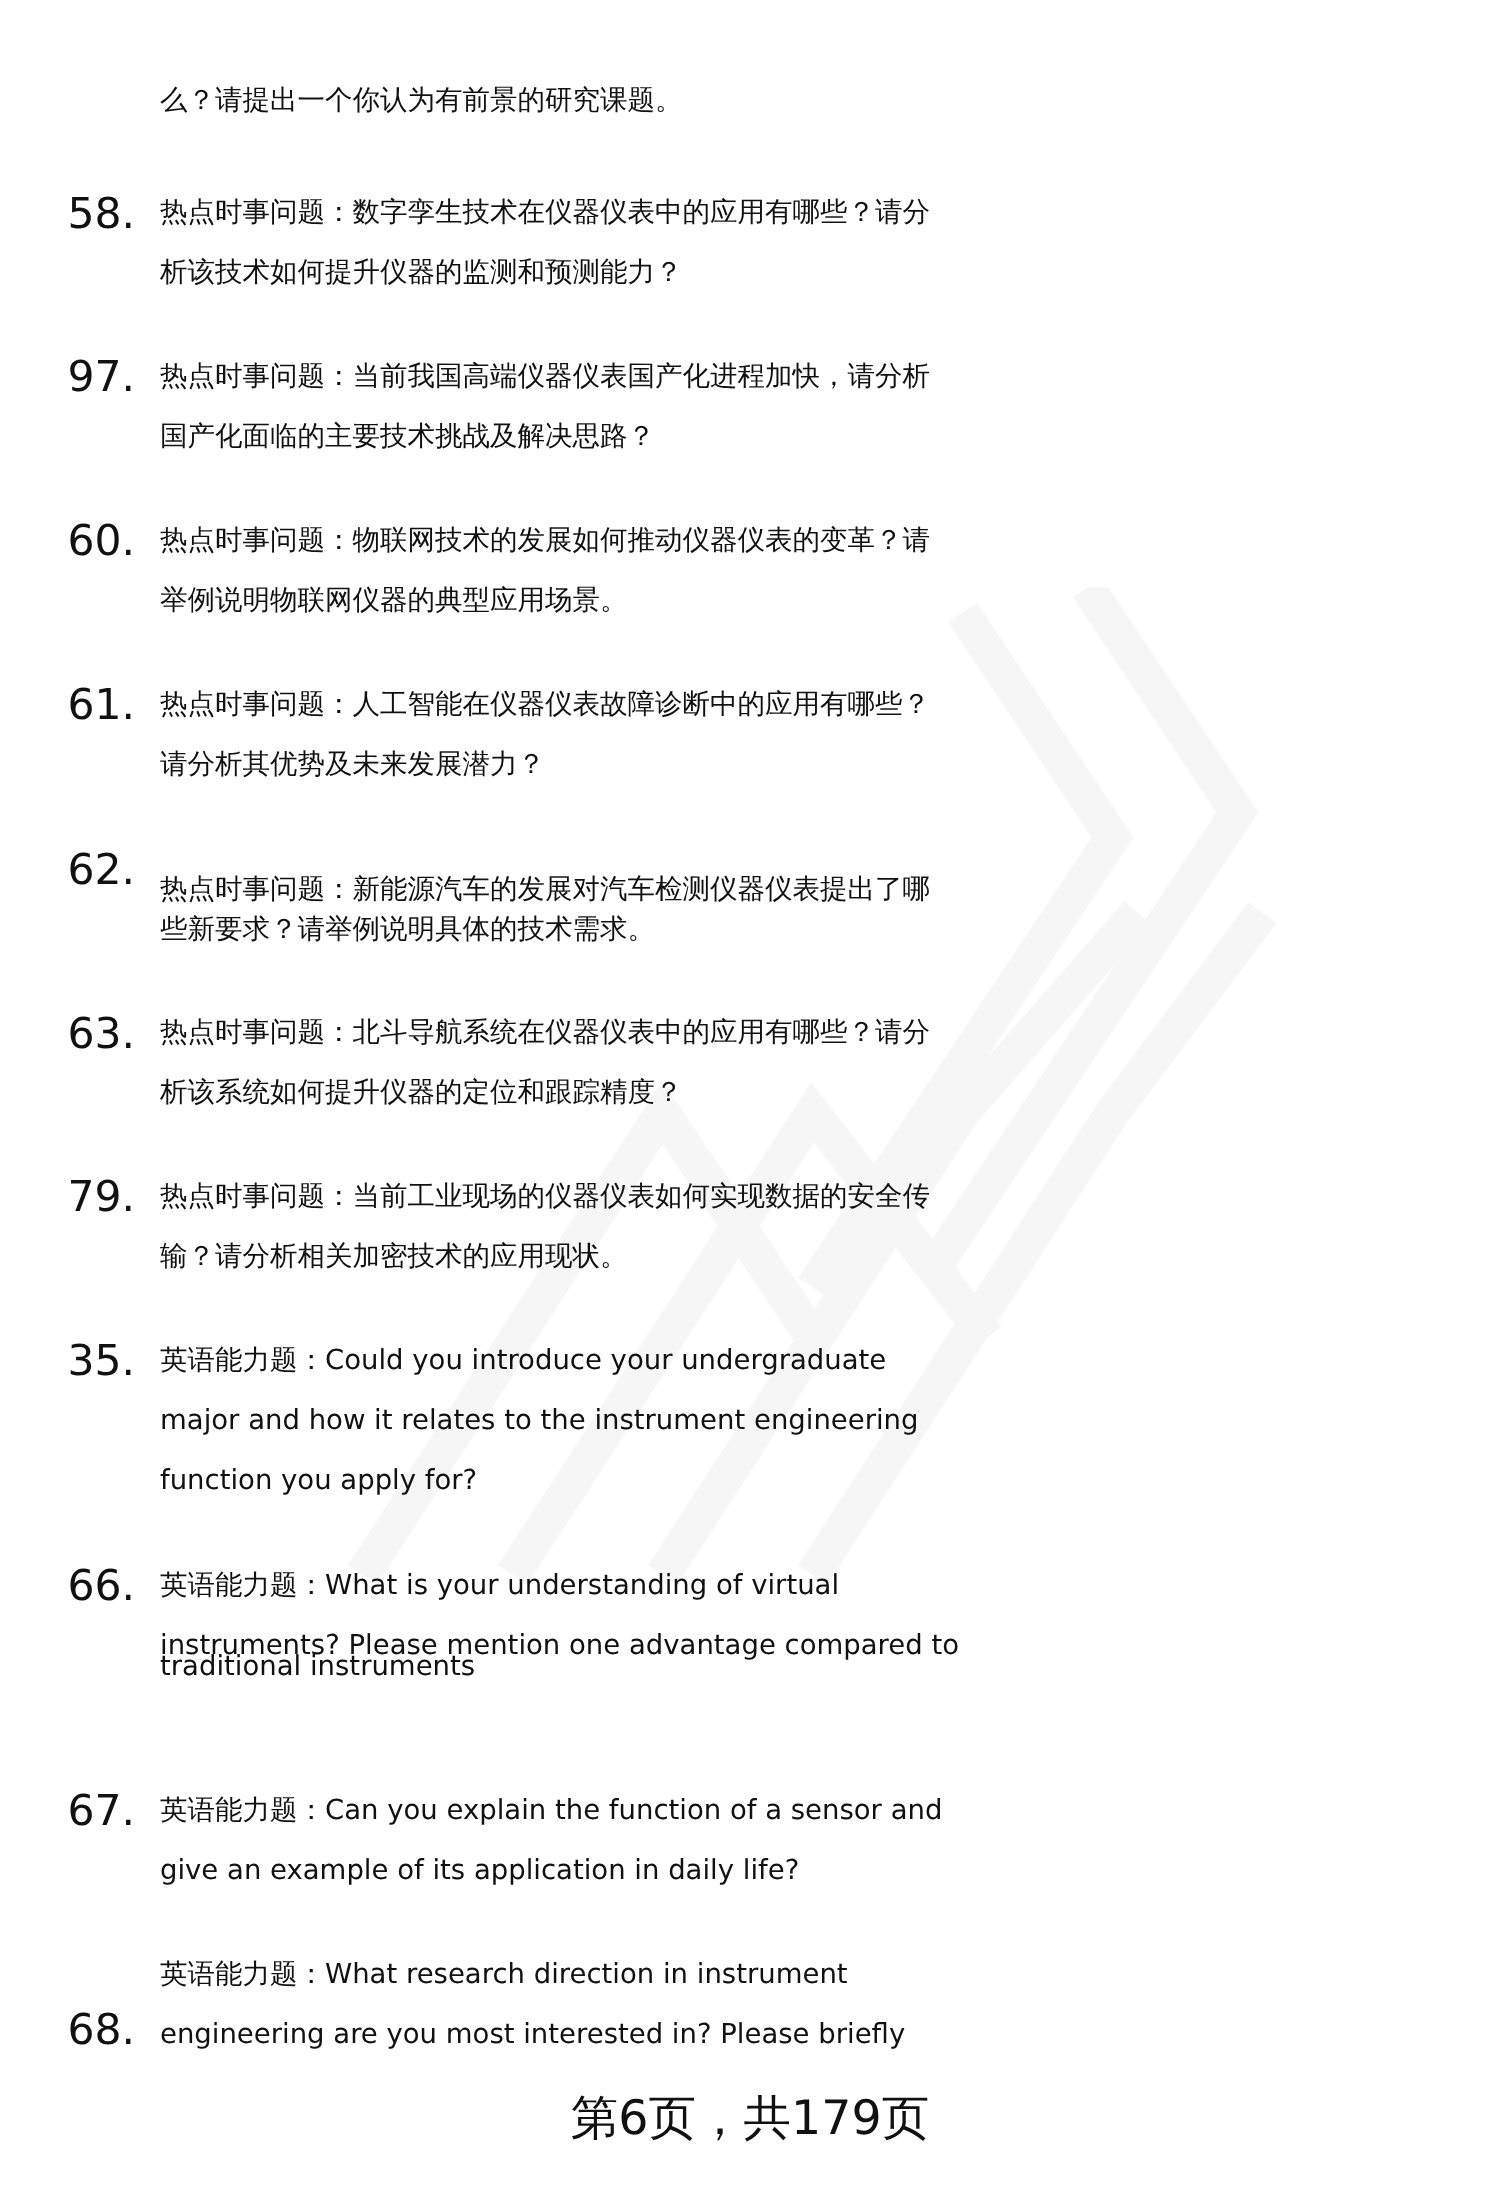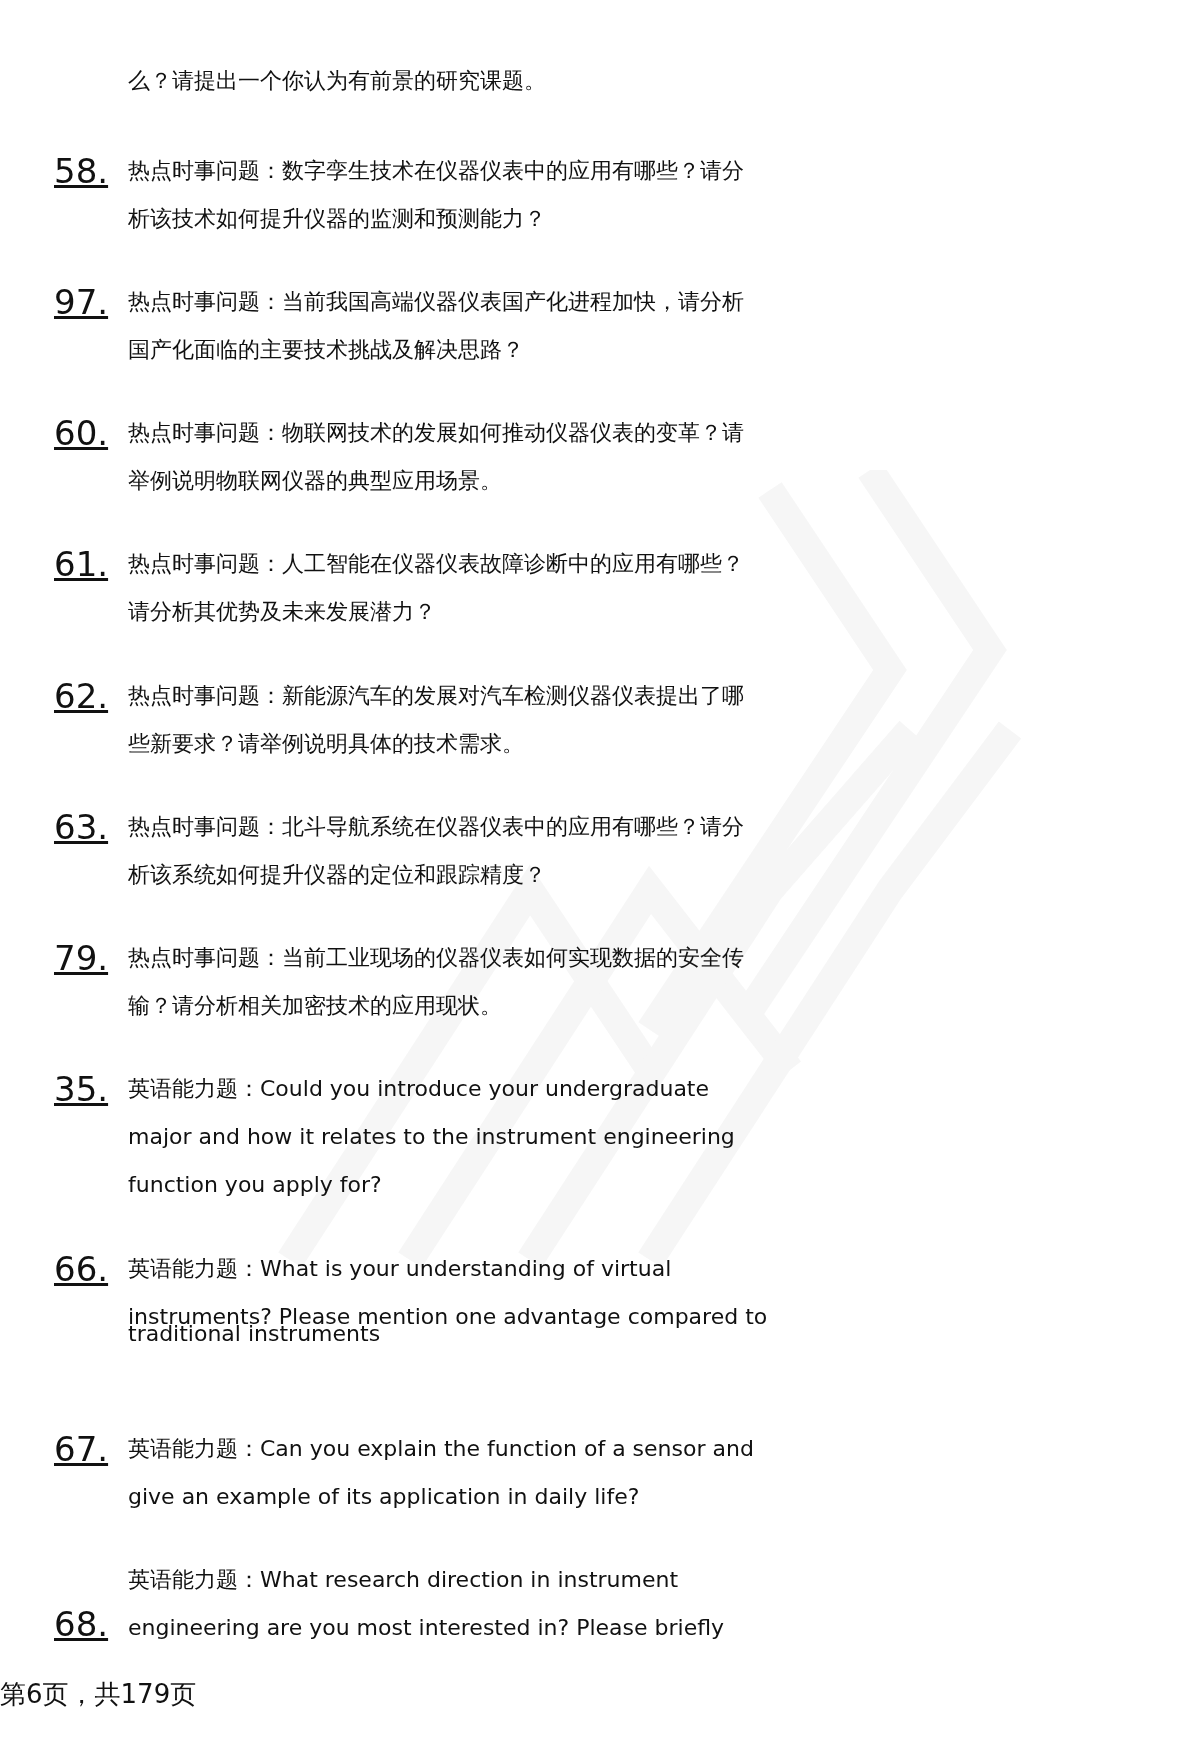--- a/index.html
+++ b/index.html
@@ -12,25 +12,24 @@
     position: absolute; left: 230px; top: 470px; width: 820px; height: 800px;
     pointer-events: none; opacity: 0.55;
   }
   .line {
     position: absolute; left: 128px; font-size: 22px; line-height: 48px;
     white-space: nowrap; letter-spacing: 0px;
   }
   .num {
     position: absolute; left: 54px; font-size: 34px; line-height: 48px;
     white-space: nowrap;
-    text-decoration: underline;
   }
   .footer {
     position: absolute; left: 0; width: 1200px; top: 1672px;
-    font-size: 26px; line-height: 44px;
+    text-align: center; font-size: 38px; line-height: 44px;
   }
 </style>
 </head>
 <body>
 
 <svg class="watermark" viewBox="0 0 820 800" xmlns="http://www.w3.org/2000/svg">
   <g fill="none" stroke="#efefef" stroke-width="28" stroke-linejoin="miter">
     <polyline points="60,790 300,420 420,600"></polyline>
     <polyline points="180,790 420,420 560,600"></polyline>
     <polyline points="300,790 540,420 680,260"></polyline>
@@ -61,21 +60,21 @@
 </div>
 
 <div>
   <div class="num" style="top:540px">61.</div>
   <div class="line" style="top:540px">热点时事问题：人工智能在仪器仪表故障诊断中的应用有哪些？</div>
   <div class="line" style="top:588px">请分析其优势及未来发展潜力？</div>
 </div>
 
 <div>
   <div class="num" style="top:672px">62.</div>
-  <div class="line" style="top:672px">热点时事问题：新能源汽车的发展对汽车检测仪器仪表提出了哪</div>
+  <div class="line" style="top:688px">热点时事问题：新能源汽车的发展对汽车检测仪器仪表提出了哪</div>
   <div class="line" style="top:720px">些新要求？请举例说明具体的技术需求。</div>
 </div>
 
 <div>
   <div class="num" style="top:803px">63.</div>
   <div class="line" style="top:803px">热点时事问题：北斗导航系统在仪器仪表中的应用有哪些？请分</div>
   <div class="line" style="top:851px">析该系统如何提升仪器的定位和跟踪精度？</div>
 </div>
 
 <div>

